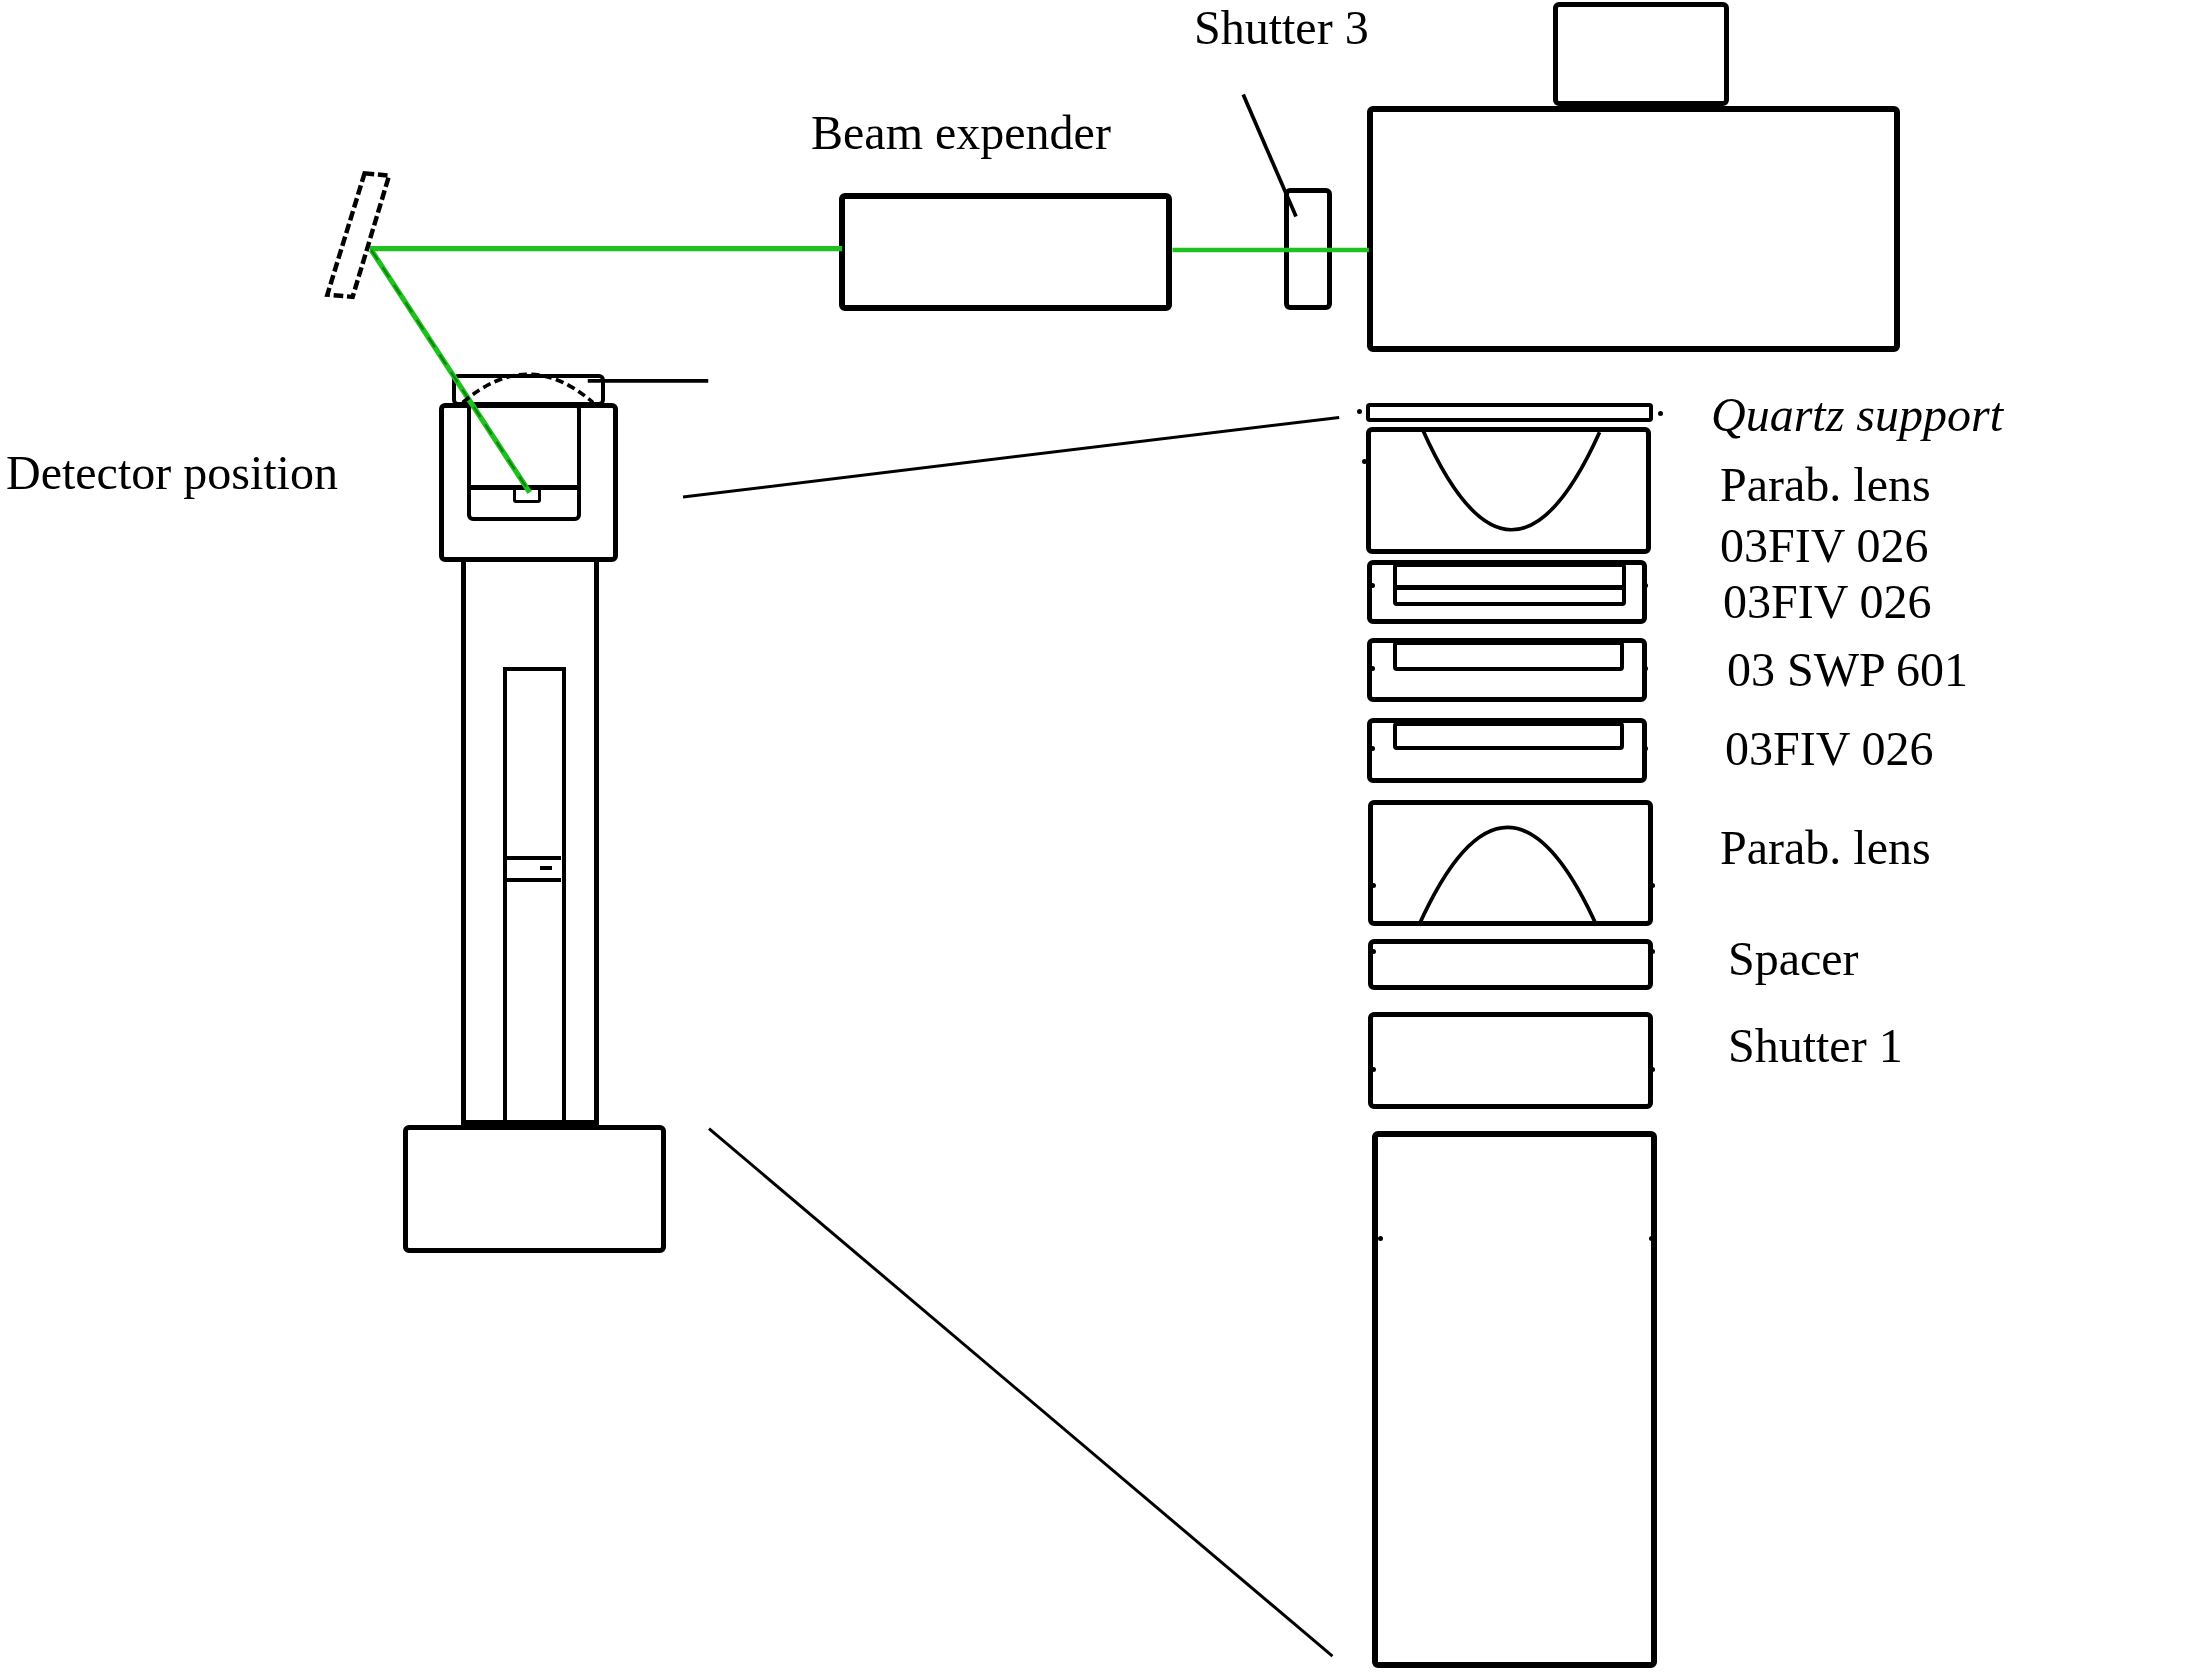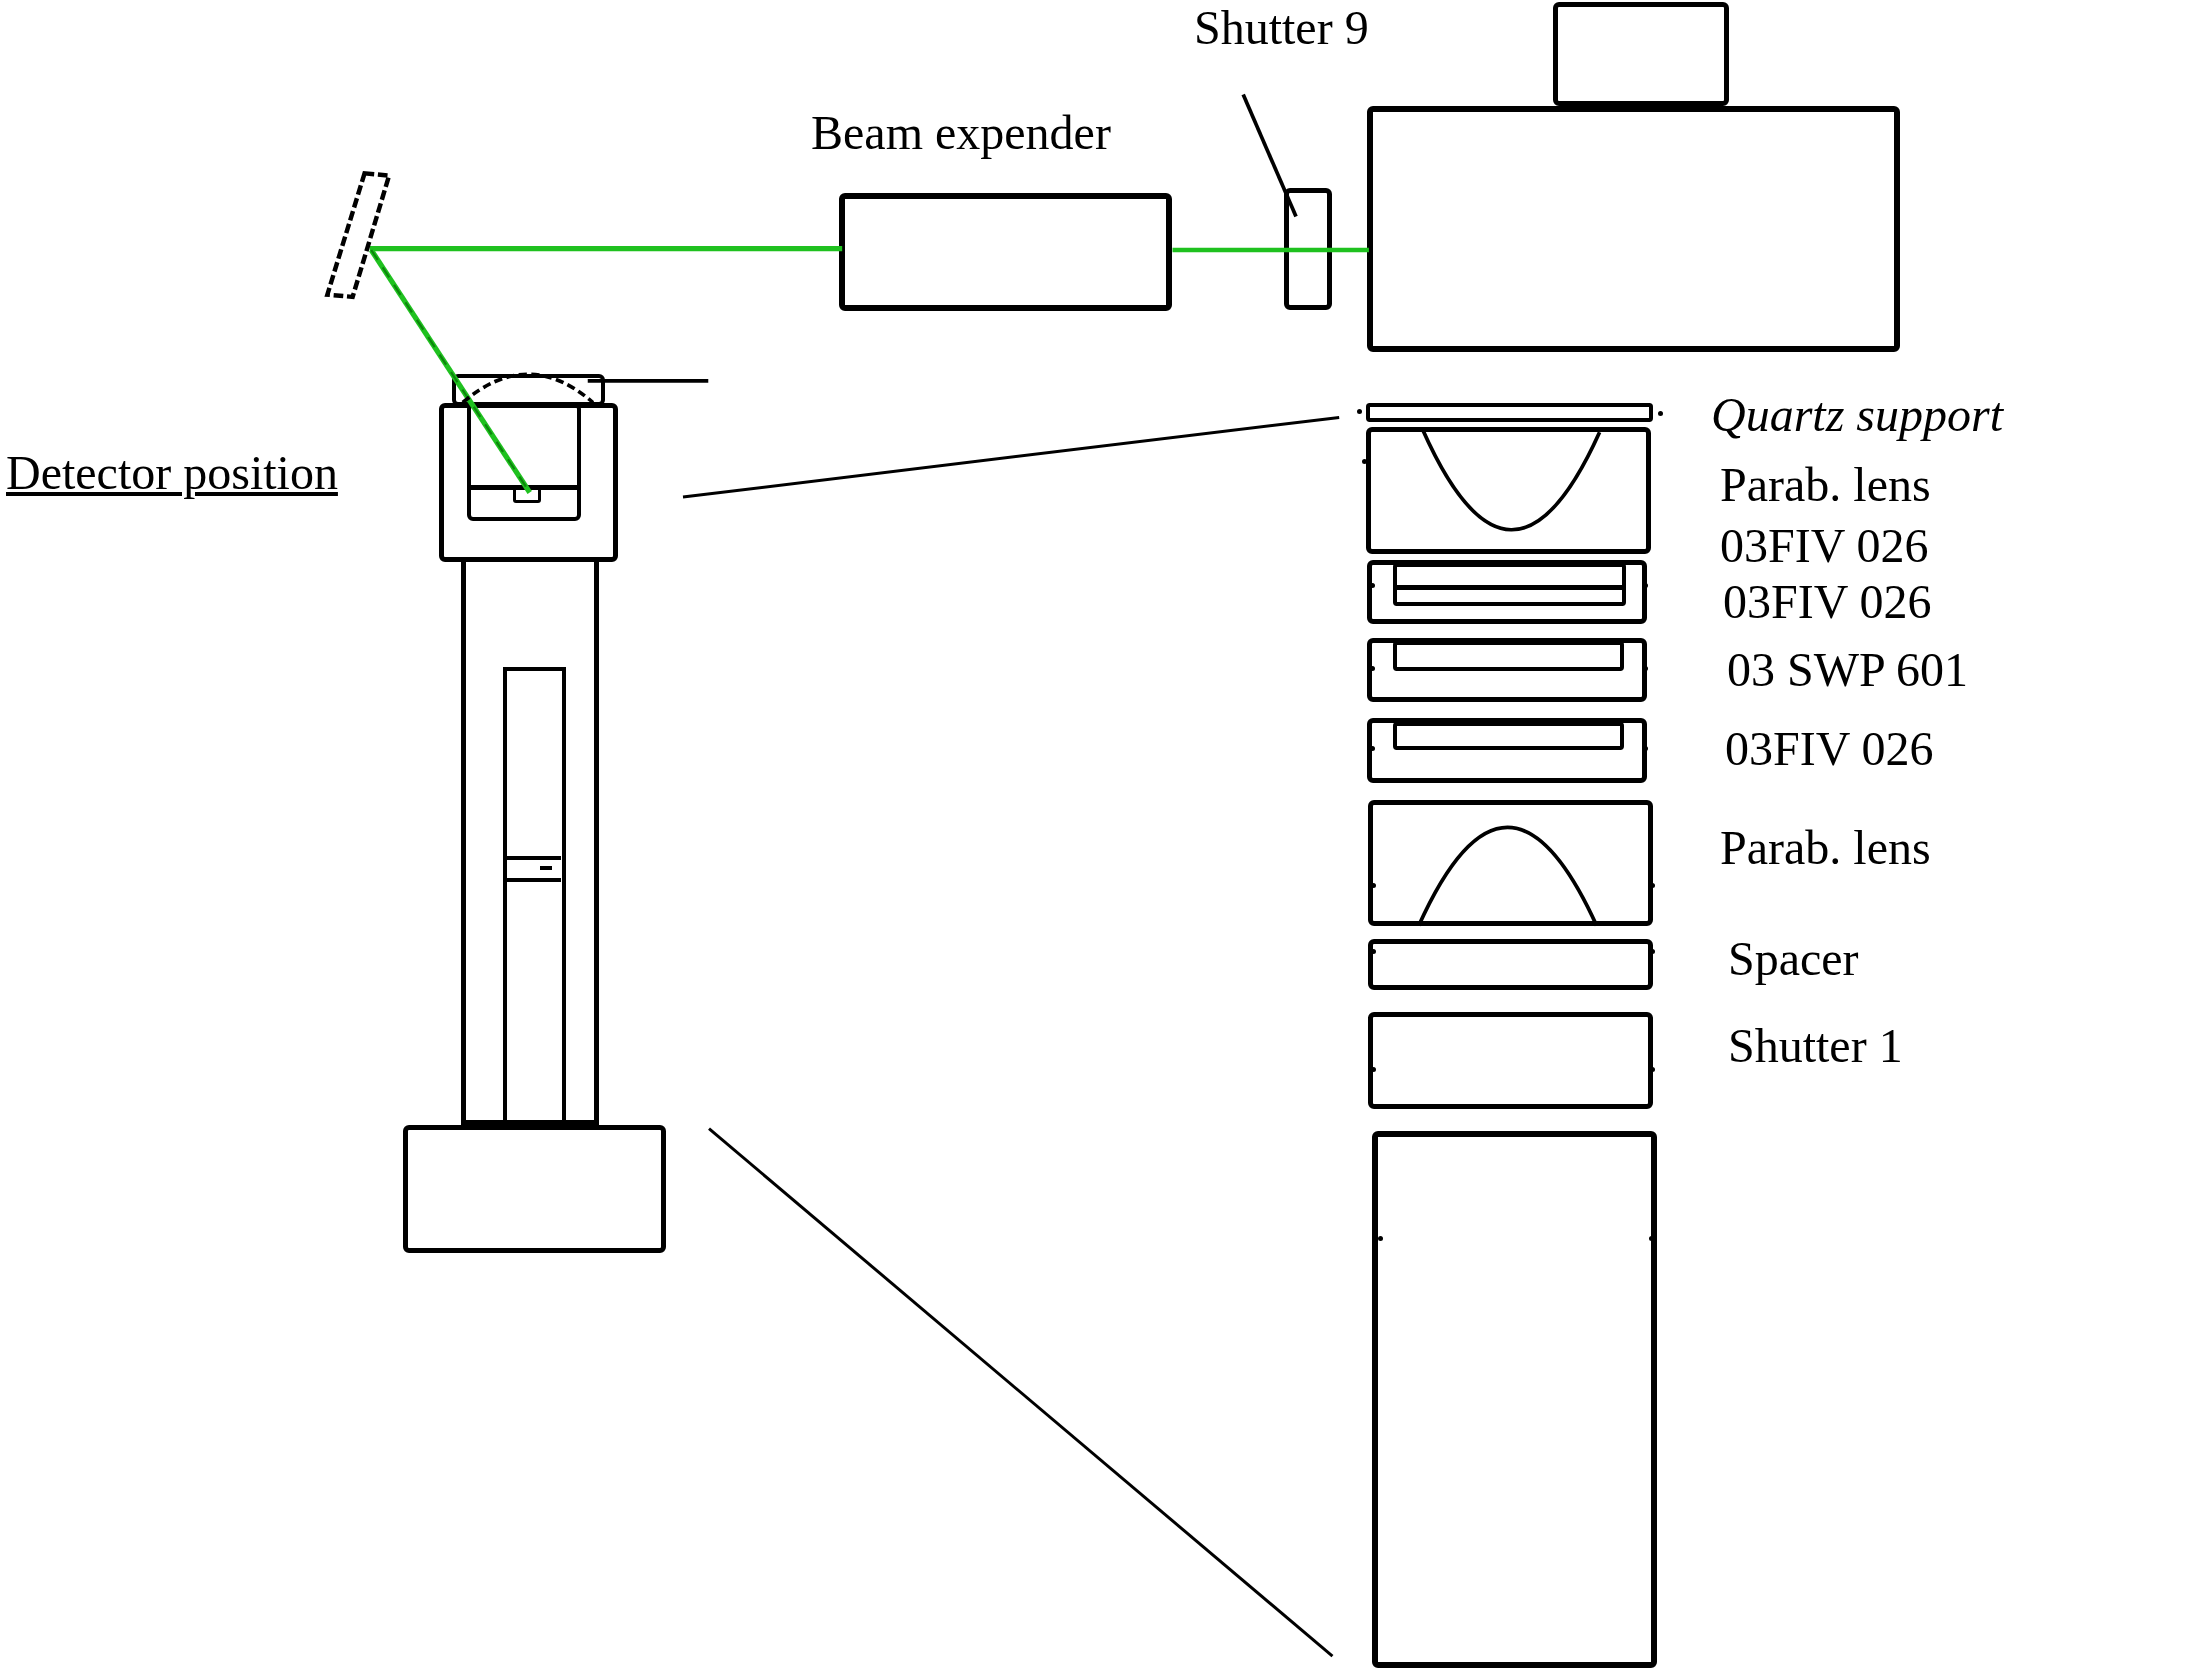--- a/index.html
+++ b/index.html
@@ -15,32 +15,32 @@
 </head>
 <body>
 
 <div id="canvas">
 
   <div class="box whitefill" style="left:1553px;top:2.2px;width:176px;height:104px;"></div>
 
   <div class="box whitefill" style="left:1367px;top:106px;width:533px;height:246px;border-width:6px;"></div>
 
   <div class="box whitefill" style="left:1284px;top:188px;width:48px;height:122px;"></div>
-  <div class="lbl" style="left:1194px;top:3.7px;">Shutter 9</div>
+  <div class="lbl" style="left:1194px;top:3.7px;">Shutter 3</div>
 
   <div class="box whitefill" style="left:839px;top:193px;width:333px;height:118px;border-width:6px;"></div>
   <div class="lbl" style="left:811px;top:109px;">Beam expender</div>
 
   <div class="box whitefill" style="left:452px;top:374px;width:153px;height:32px;border-width:4.5px;"></div>
   <div class="box" style="left:439px;top:403px;width:179px;height:159px;"></div>
   <div class="box" style="left:467px;top:403px;width:114px;height:118px;border-width:4.5px;"></div>
   <div class="hline" style="left:470px;top:485px;width:109px;height:4.5px;"></div>
   <div class="box whitefill" style="left:513px;top:487px;width:28px;height:16.4px;border-width:3.7px;border-radius:3px;"></div>
 
-  <div class="lbl" style="left:6px;top:449px;text-decoration:underline;">Detector position</div>
+  <div class="lbl" style="left:6px;top:449px;">Detector position</div>
 
   <div class="box" style="left:461px;top:562px;width:138px;height:563px;border-top:none;border-radius:0;"></div>
   <div class="box" style="left:503px;top:667px;width:63px;height:458px;border-width:4.5px;border-bottom:none;border-radius:0;"></div>
   <div class="hline" style="left:507px;top:856px;width:54px;height:3.7px;"></div>
   <div class="hline" style="left:507px;top:878px;width:54px;height:3.7px;"></div>
   <div class="hline" style="left:540px;top:866px;width:12px;height:3.7px;"></div>
   <div class="box" style="left:403px;top:1125px;width:263px;height:128px;"></div>
 
   <div class="box" style="left:1366px;top:403px;width:287px;height:19.3px;border-width:4.5px;border-radius:3.7px;"></div>
   <div class="dot" style="left:1357px;top:409px;"></div>

